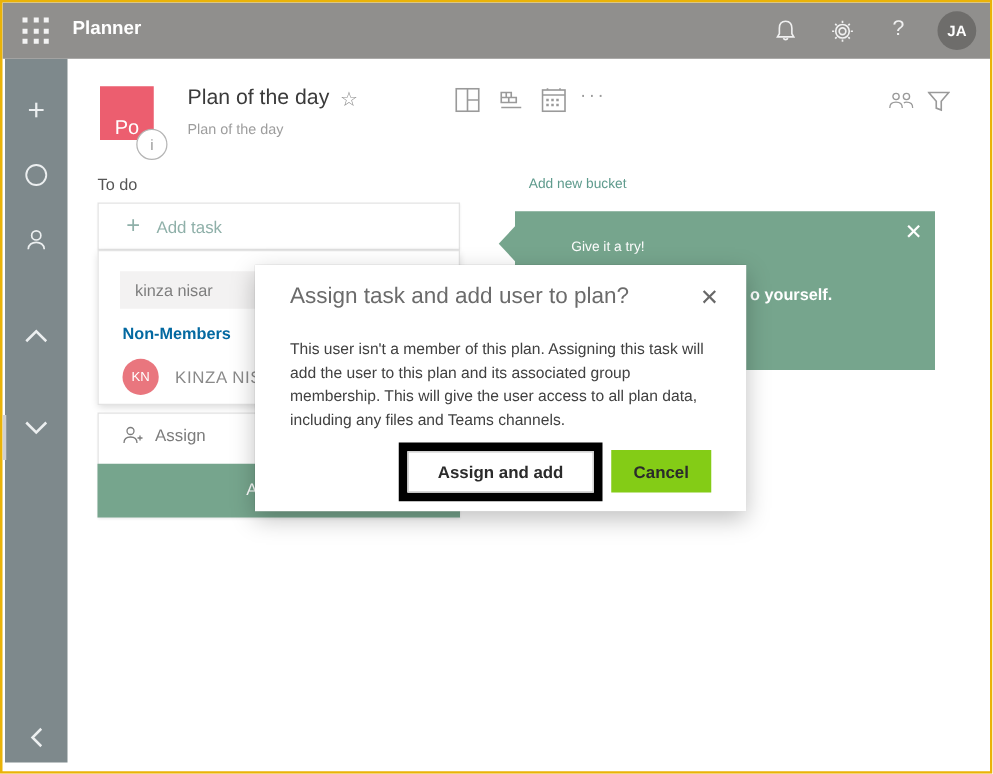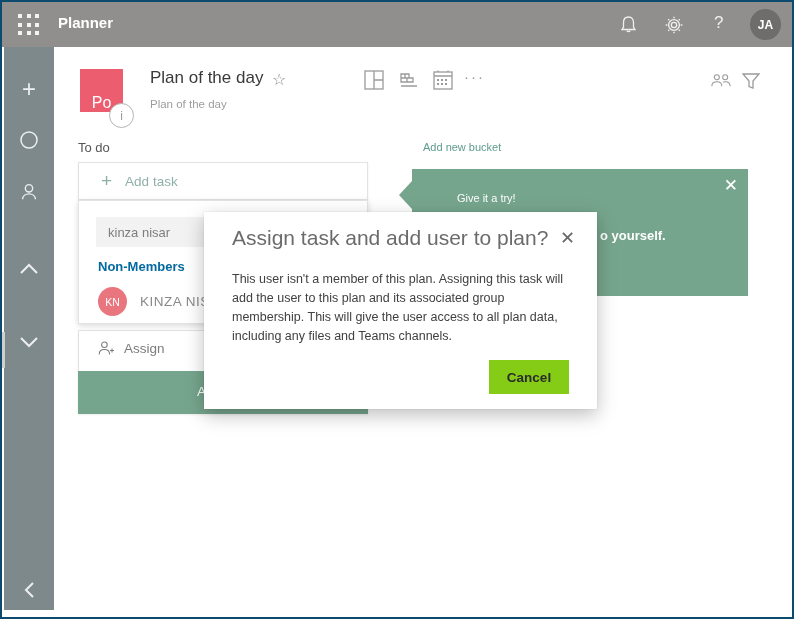--- a/index.html
+++ b/index.html
@@ -1,19 +1,19 @@
 <!DOCTYPE html>
 <html><head>
 <meta charset="utf-8">
 <style>
   * { margin:0; padding:0; box-sizing:border-box; }
   body { font-family:"Liberation Sans", sans-serif; background:#fff; }
   .page {
     position:relative; width:794px; height:619px;
-    border:2px solid #0c4a6e; background:#fff; overflow:hidden;
+    border:2px solid #eab308; background:#fff; overflow:hidden;
   }
 
   
   .topbar {
     position:absolute; left:0; top:0; right:0; height:45px;
     background:#908f8d; display:flex; align-items:center; z-index:5;
   }
   .waffle {
     position:absolute; left:15px; top:11px; width:24px; height:24px;
     display:grid; grid-template-columns:repeat(3,1fr); grid-template-rows:repeat(3,1fr);
@@ -107,21 +107,21 @@
   .callout-title { position:absolute; left:45px; top:23px; color:#fdfdfd; font-size:11px; }
   .callout-close { position:absolute; right:10px; top:6px; color:#fff; font-size:17px; cursor:pointer; }
   .callout-fragment { position:absolute; left:188px; top:59px; color:#fff; font-size:13px; font-weight:bold; }
 
   
   .dialog {
     position:absolute; left:202px; top:210px; width:393px; height:197px;
     background:#fff; box-shadow:0 6px 18px rgba(0,0,0,.25), 0 0 1px rgba(0,0,0,.2); z-index:10;
   }
   .dialog-title {
-    position:absolute; left:28px; top:14px; font-size:21px; font-weight:300; color:#6b6b6b;
+    position:absolute; left:28px; top:14px; font-size:18px; font-weight:300; color:#6b6b6b;
   }
   .dialog-close { position:absolute; right:22px; top:15px; color:#686868; font-size:18px; cursor:pointer; }
   .dialog-body {
     position:absolute; left:28px; top:58px; width:348px;
     font-size:12.5px; color:#414141; line-height:19px;
   }
   .highlight-frame {
     position:absolute; left:115px; top:142px; width:163px; height:47px;
     border:7px solid #000;
   }
@@ -298,16 +298,19 @@
     <div class="callout-beak"></div>
     <div class="callout-title">Give it a try!</div>
     <div class="callout-close">✕</div>
     <div class="callout-fragment">o yourself.</div>
   </div>
 
   <div class="dialog">
     <div class="dialog-title">Assign task and add user to plan?</div>
     <div class="dialog-close">✕</div>
     <div class="dialog-body">This user isn't a member of this plan. Assigning this task will add the user to this plan and its associated group membership. This will give the user access to all plan data, including any files and Teams channels.</div>
+    <div class="highlight-frame">
+      <button class="confirm-btn">Assign and add</button>
+    </div>
     <button class="cancel-btn">Cancel</button>
   </div>
 
 </div>
 
 </body></html>

